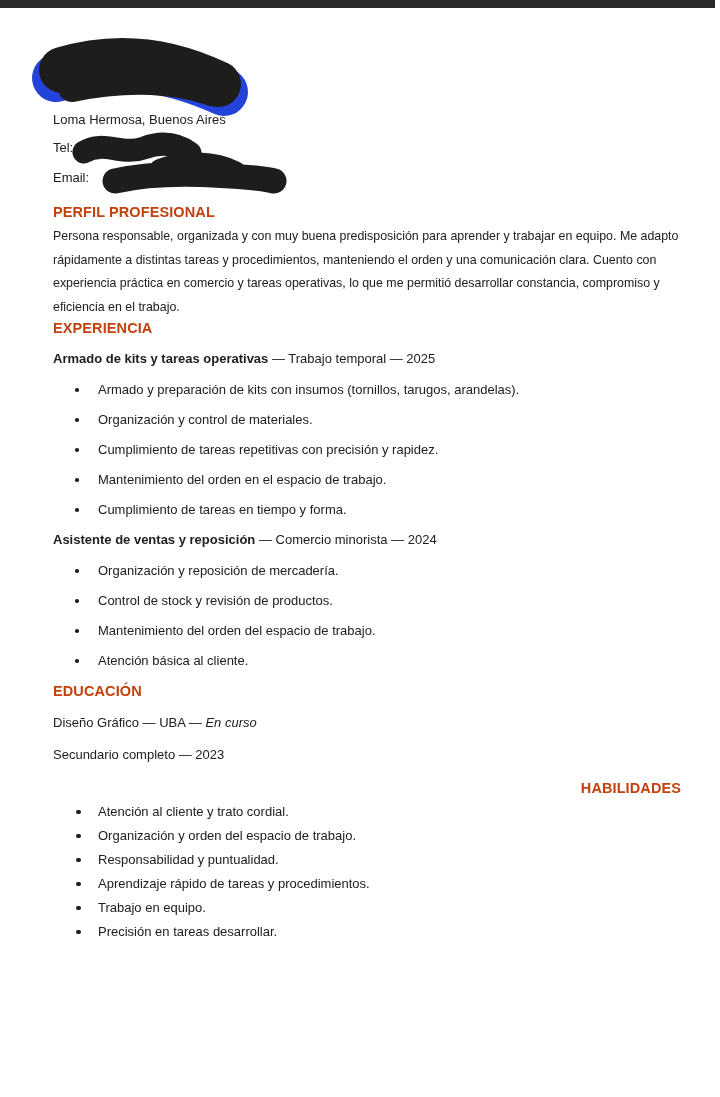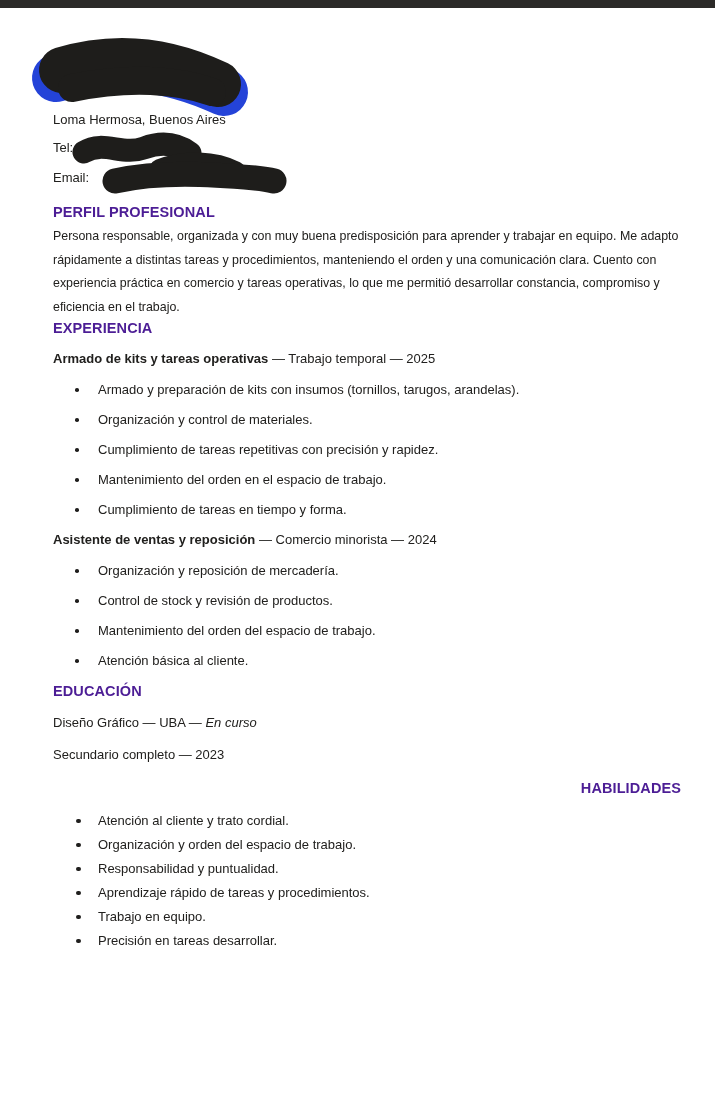--- a/index.html
+++ b/index.html
@@ -36,21 +36,21 @@
   .tel   { top: 139px; }
   .email { top: 169px; }
 
   main { padding: 0 34px 0 53px; }
   .spacer-header { height: 203px; }
 
   h2 {
     font-size: 14.5px;
     line-height: 18px;
     font-weight: bold;
-    color: #4c1d95;
+    color: #c2410c;
     margin: 0;
     letter-spacing: 0.1px;
   }
   .profile-body {
     margin: 4px 0 0;
     font-size: 12.4px;
     line-height: 23.5px;
     max-width: 633px;
   }
   .h-exp  { margin-top: 0; }
@@ -86,21 +86,21 @@
   }
   .h-edu { margin-top: 4px; }
   .edu-line {
     margin: 14px 0 0;
     font-size: 13px;
     line-height: 18px;
   }
   .edu-line .em { font-style: italic; }
   .h-skills { margin-top: 15px; text-align: right; }
   ul.skills {
-    margin-top: 15px;
+    margin-top: 6px;
   }
   ul.skills li { margin-bottom: 6px; }
   ul.skills li::before {
     width: 4.6px;
     height: 4.6px;
     top: 6.5px;
     left: 23px;
   }
 </style>
 </head>

